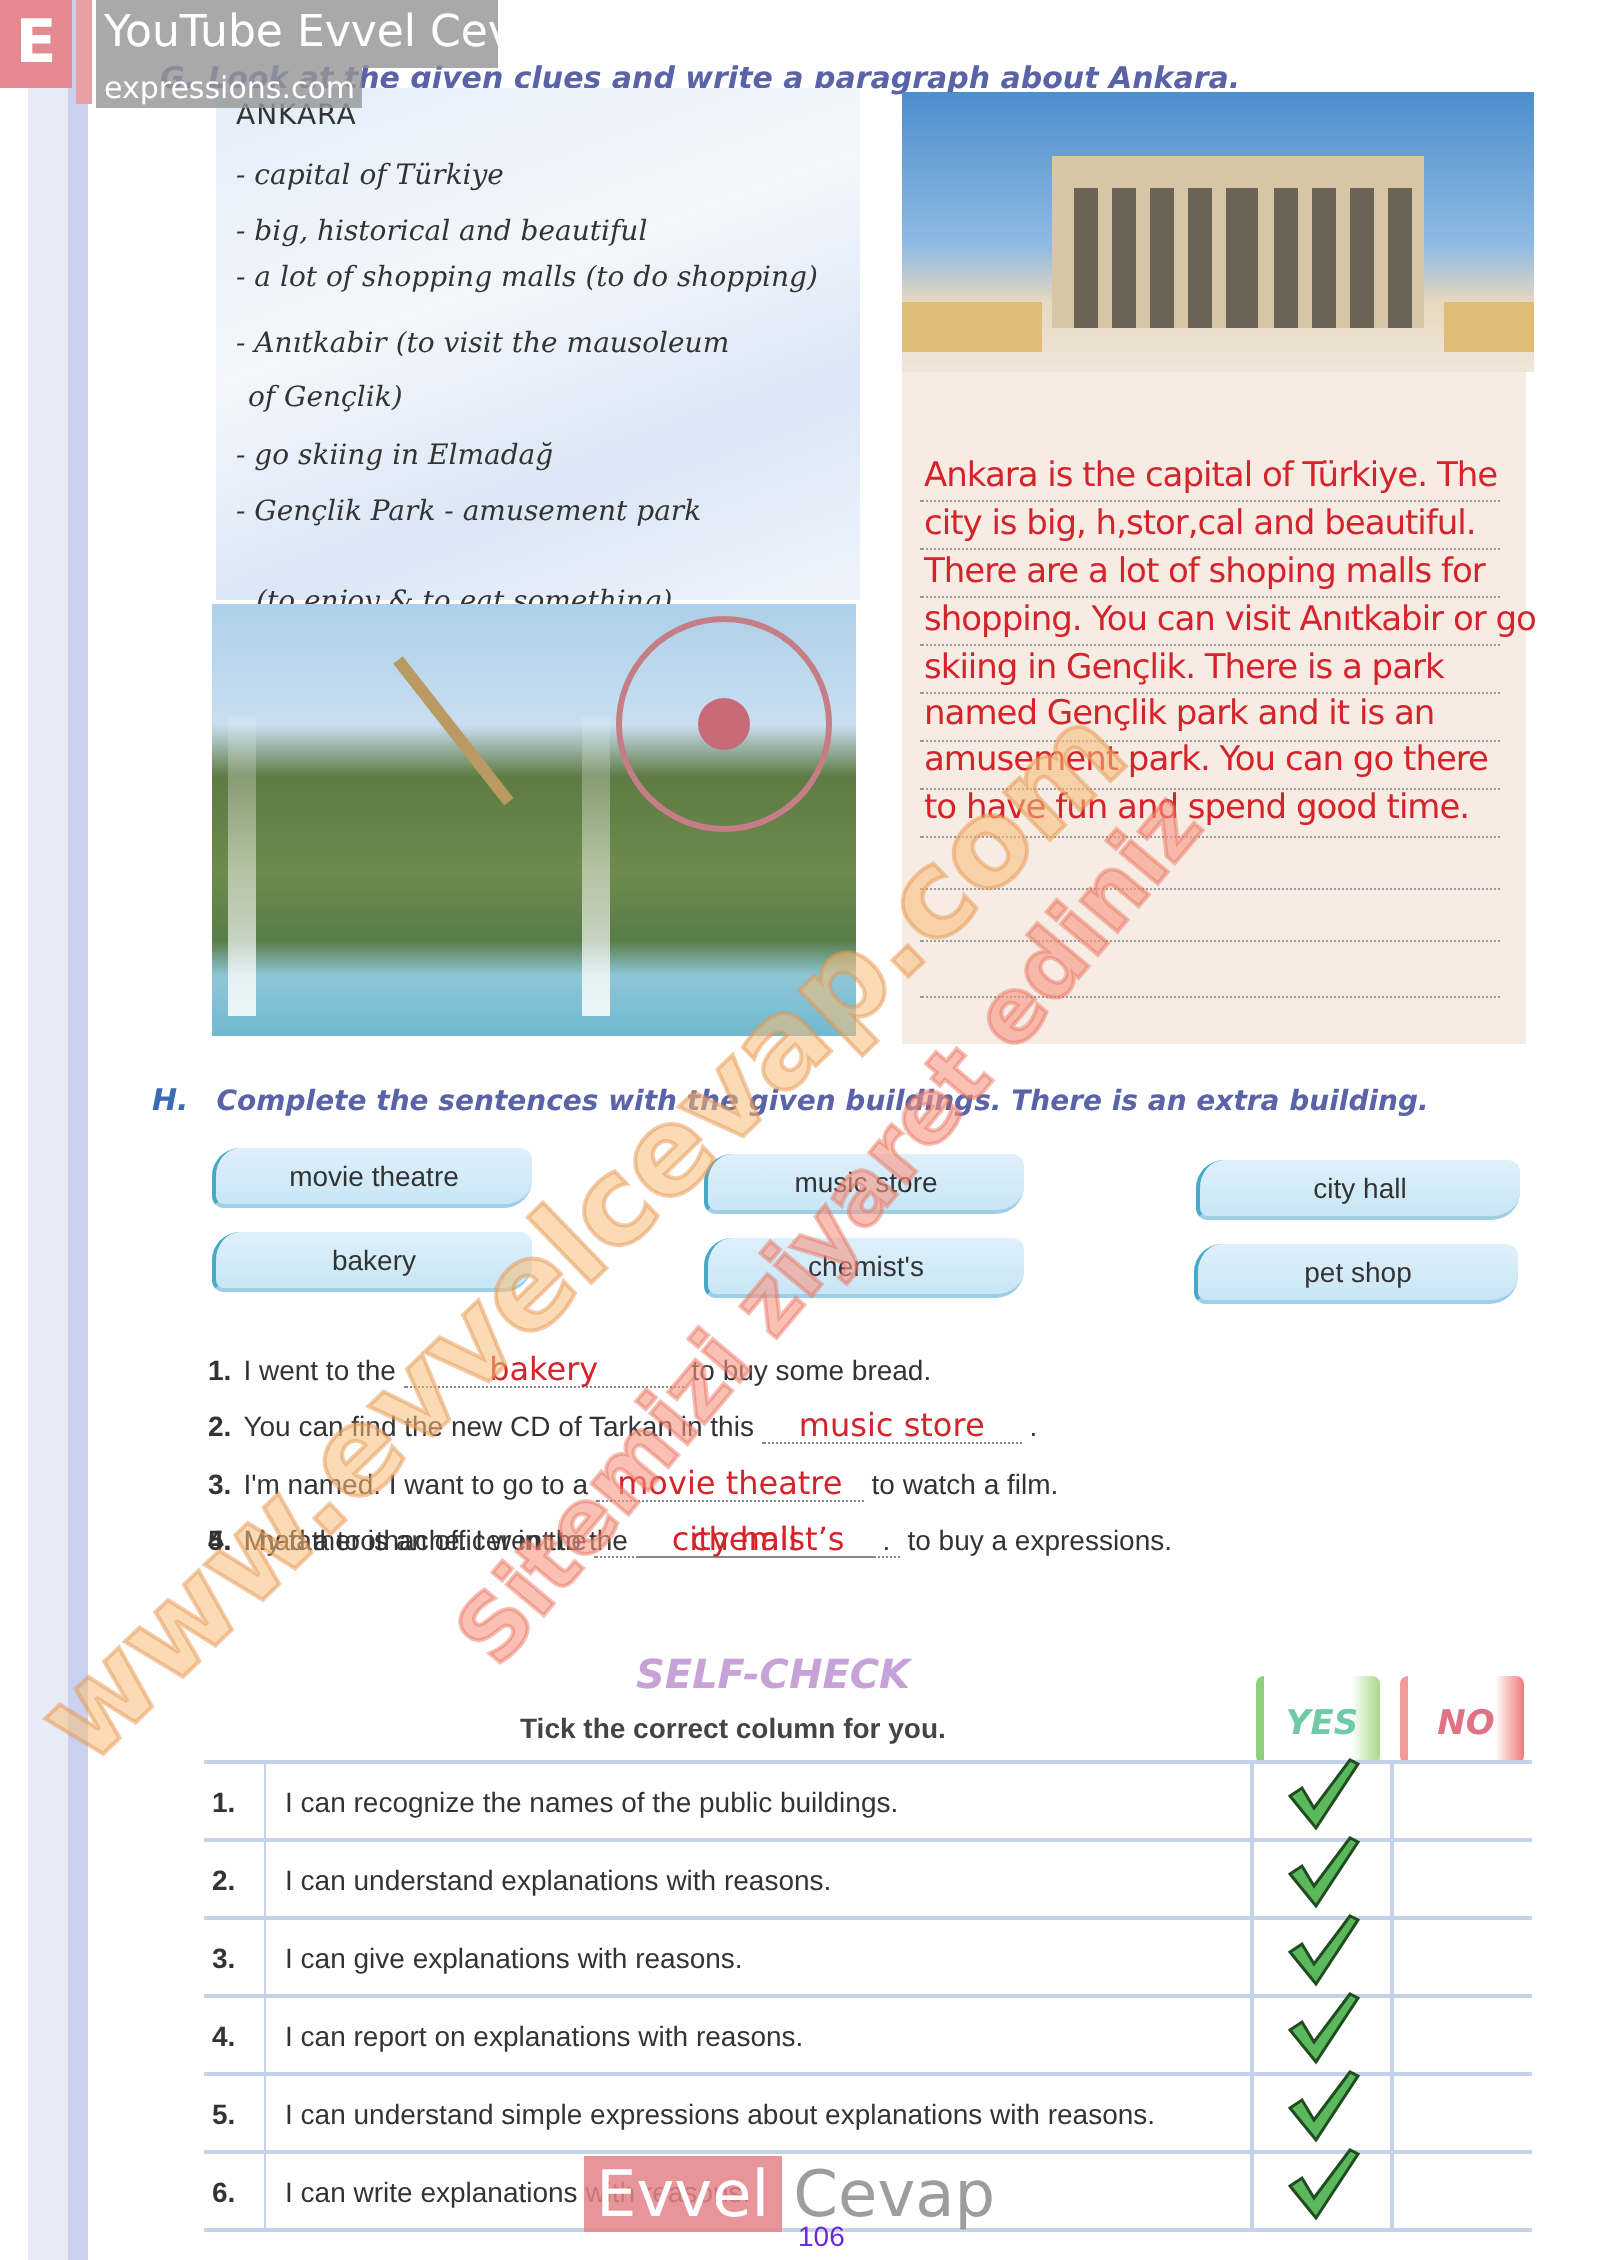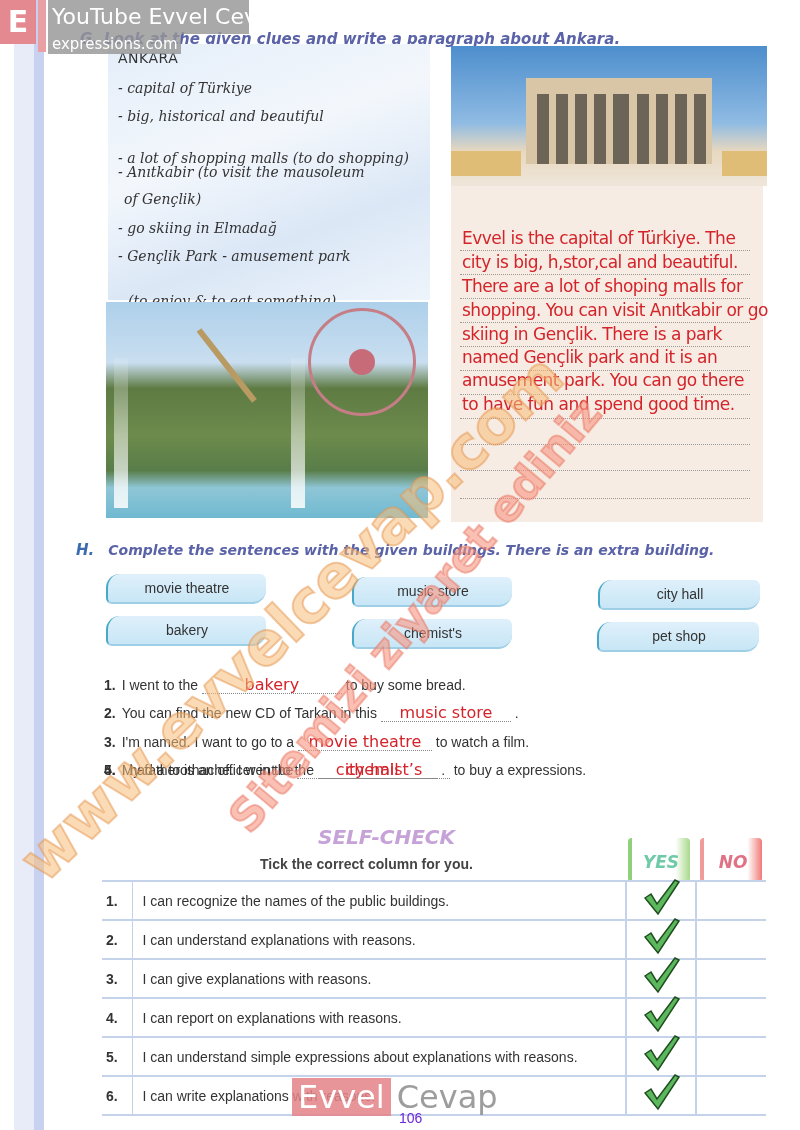--- a/index.html
+++ b/index.html
@@ -95,21 +95,21 @@
 <div class="site-banner">expressions.com</div>
 
 <div class="task-title">
   <span class="task-letter">G.</span><span>Look at the given clues and write a paragraph about Ankara.</span>
 </div>
 
 <div class="clues-box"></div>
 <div class="clues-heading">ANKARA</div>
 <div class="clue" style="top:80px">- capital of Türkiye</div>
 <div class="clue" style="top:108px">- big, historical and beautiful</div>
-<div class="clue" style="top:150px">- a lot of shopping malls (to do shopping)</div>
+<div class="clue" style="top:131px">- a lot of shopping malls (to do shopping)</div>
 <div class="clue" style="top:164px">- Anıtkabir (to visit the mausoleum</div>
 <div class="clue" style="top:191px; left:124px">  of Gençlik)</div>
 <div class="clue" style="top:220px">- go skiing in Elmadağ</div>
 <div class="clue" style="top:248px">- Gençlik Park - amusement park</div>
 <div class="clue" style="top:293px; left:128px">  (to enjoy &amp; to eat something)</div>
 
 <div class="park-photo">
   <div class="wheel"></div>
   <div class="crane"></div>
   <div class="fountain" style="left:8px"></div>
@@ -137,21 +137,21 @@
 <div class="dotted" style="top:298px"></div>
 <div class="dotted" style="top:322px"></div>
 <div class="dotted" style="top:346px"></div>
 <div class="dotted" style="top:370px"></div>
 <div class="dotted" style="top:394px"></div>
 <div class="dotted" style="top:418px"></div>
 <div class="dotted" style="top:444px"></div>
 <div class="dotted" style="top:470px"></div>
 <div class="dotted" style="top:498px"></div>
 
-<div class="answer-line" style="top:228px">Evvel is the capital of Türkiye. The</div>
+<div class="answer-line" style="top:228px">Ankara is the capital of Türkiye. The</div>
 <div class="answer-line" style="top:252px">city is big, h,stor,cal and beautiful.</div>
 <div class="answer-line" style="top:276px">There are a lot of shoping malls for</div>
 <div class="answer-line" style="top:300px">shopping. You can visit Anıtkabir or go</div>
 <div class="answer-line" style="top:324px">skiing in Gençlik. There is a park</div>
 <div class="answer-line" style="top:347px">named Gençlik park and it is an</div>
 <div class="answer-line" style="top:370px">amusement park. You can go there</div>
 <div class="answer-line" style="top:394px">to have fun and spend good time.</div>
 
 <div class="section-h">
   <span class="letter">H.</span><span>Complete the sentences with the given buildings. There is an extra building.</span>

